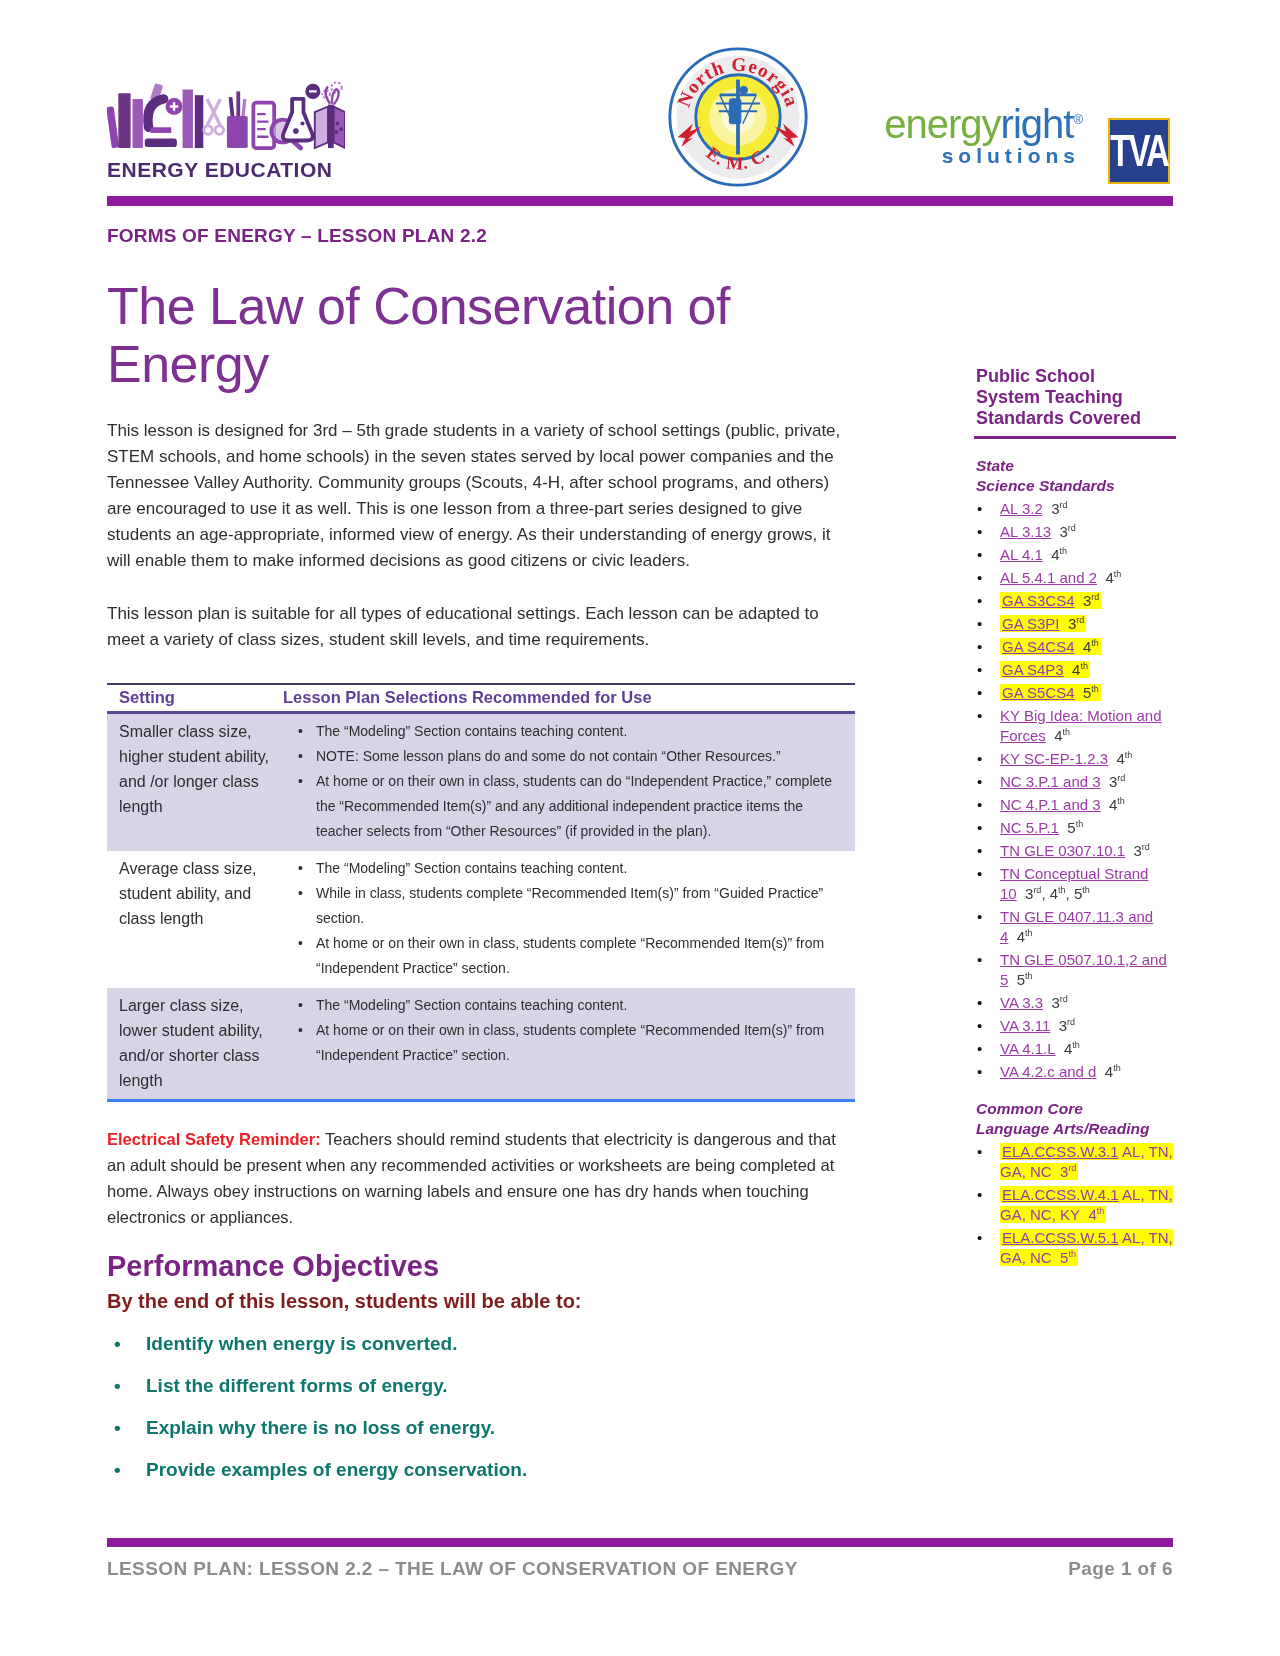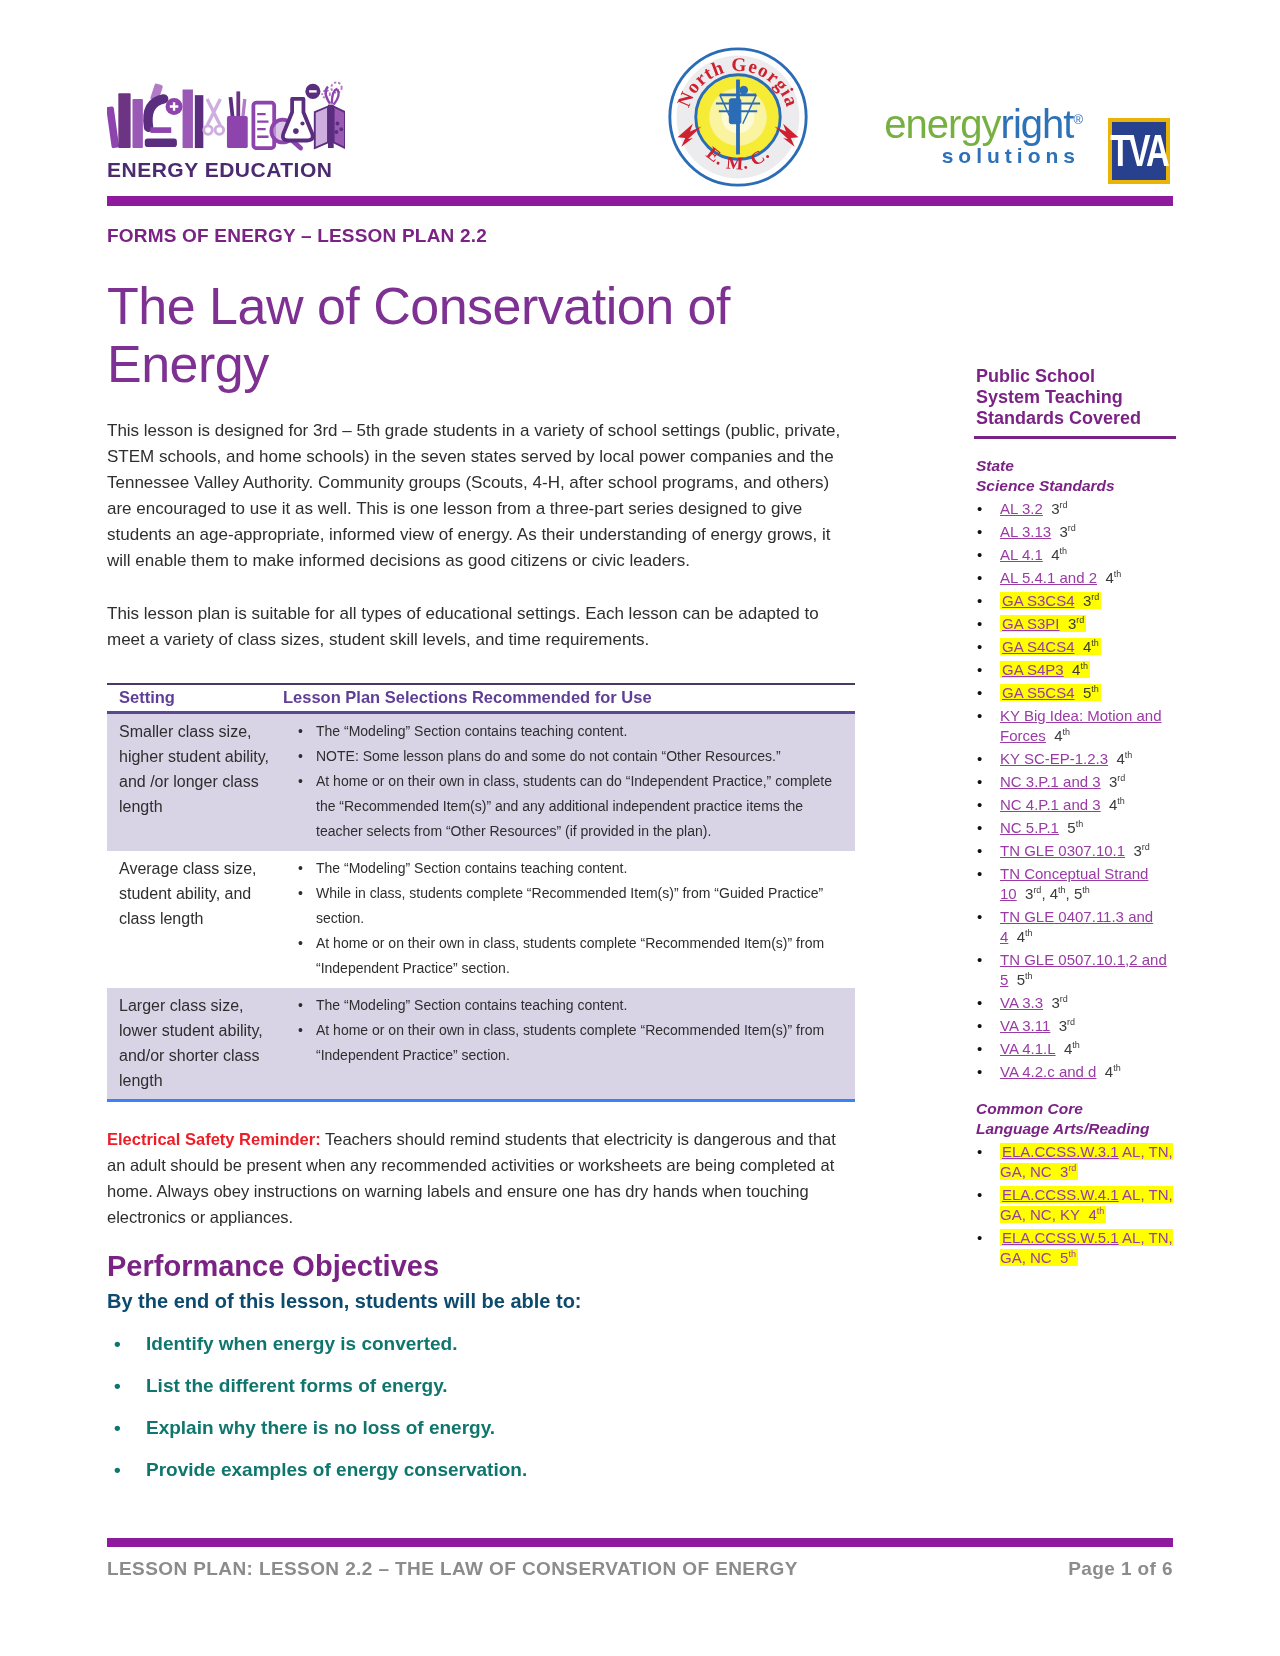--- a/index.html
+++ b/index.html
@@ -10,21 +10,21 @@
   .logo-ee{position:absolute;left:107px;top:78px;width:240px;}
   .ee-label{font-weight:bold;font-size:21px;letter-spacing:.5px;color:#4b2a70;margin-top:2px;}
   .logo-emc{position:absolute;left:666px;top:44px;width:144px;height:146px;}
   .logo-er{position:absolute;left:842px;top:102px;width:240px;text-align:right;}
   .er-line1{font-weight:normal;font-size:40px;line-height:44px;letter-spacing:-1px;white-space:nowrap;}
   .er-energy{color:var(--energyright-green,#76b041);}
   .er-right{color:var(--energyright-blue,#2d71b8);}
   .er-reg{color:var(--energyright-blue,#2d71b8);font-size:13px;vertical-align:super;}
   .er-sub{color:var(--energyright-blue,#2d71b8);font-weight:bold;font-size:21px;letter-spacing:5px;margin-top:-2px;padding-right:2px;}
   .logo-tva{position:absolute;left:1108px;top:118px;width:62px;height:66px;background:var(--tva-blue,#27418f);
-    display:flex;align-items:center;justify-content:center;border:4px solid #eab308;box-sizing:border-box;}
+    display:flex;align-items:center;justify-content:center;border:2px solid #eab308;box-sizing:border-box;}
   .logo-tva span{color:#fff;font-weight:bold;font-size:33px;letter-spacing:-2px;transform:scaleY(1.35);}
   .header-rule{position:absolute;left:107px;top:196px;width:1066px;height:10px;background:var(--brand-purple,#8e1b9e);}
 
   
   .main-col{position:absolute;left:107px;top:225px;width:748px;}
   .lesson-tag{color:var(--heading-purple,#7b2384);font-weight:bold;font-size:19px;line-height:22px;letter-spacing:.2px;}
   .doc-title{color:var(--title-purple,#7e3093);font-weight:normal;font-size:52px;line-height:58px;margin-top:30px;letter-spacing:-.5px;}
   .body-par{font-size:17px;line-height:26px;margin-top:27px;}
   .body-par.first{margin-top:25px;}
 
@@ -39,21 +39,21 @@
   .tbullets{margin:5px 0 7px;padding:0 10px 0 0;list-style:none;}
   .tbullets li{position:relative;padding-left:33px;font-size:14px;line-height:25px;}
   .tbullets li::before{content:"\2022";position:absolute;left:15px;top:0;}
 
   
   .safety{font-size:16.5px;line-height:26px;margin-top:24px;}
   .safety-label{color:var(--safety-red,#ee1c25);font-weight:bold;}
 
   
   .obj-heading{color:var(--heading-purple,#7b2384);font-weight:bold;font-size:29px;line-height:33px;margin-top:20px;}
-  .obj-intro{font-weight:bold;font-size:20px;line-height:25px;color:#0c4a6e;margin-top:6px;}
+  .obj-intro{font-weight:bold;font-size:20px;line-height:25px;color:#7f1d1d;margin-top:6px;}
   .obj-list{list-style:none;margin:6px 0 0;padding:0;}
   .obj-list li{position:relative;padding-left:39px;font-weight:bold;font-size:19px;line-height:24px;color:#0f766e;margin-top:18px;}
   .obj-list li::before{content:"\2022";position:absolute;left:7px;top:0;}
 
   
   .sidebar{position:absolute;left:966px;top:366px;width:214px;}
   .sb-heading{color:var(--heading-purple,#7b2384);font-weight:bold;font-size:18px;line-height:21px;margin-left:10px;width:180px;}
   .sb-rule{height:3px;background:var(--heading-purple,#7b2384);width:202px;margin:7px 0 0 8px;}
   .std-section{margin-top:17px;}
   .std-subhead{color:var(--heading-purple,#7b2384);font-weight:bold;font-style:italic;font-size:15.5px;line-height:20px;margin-left:10px;}

